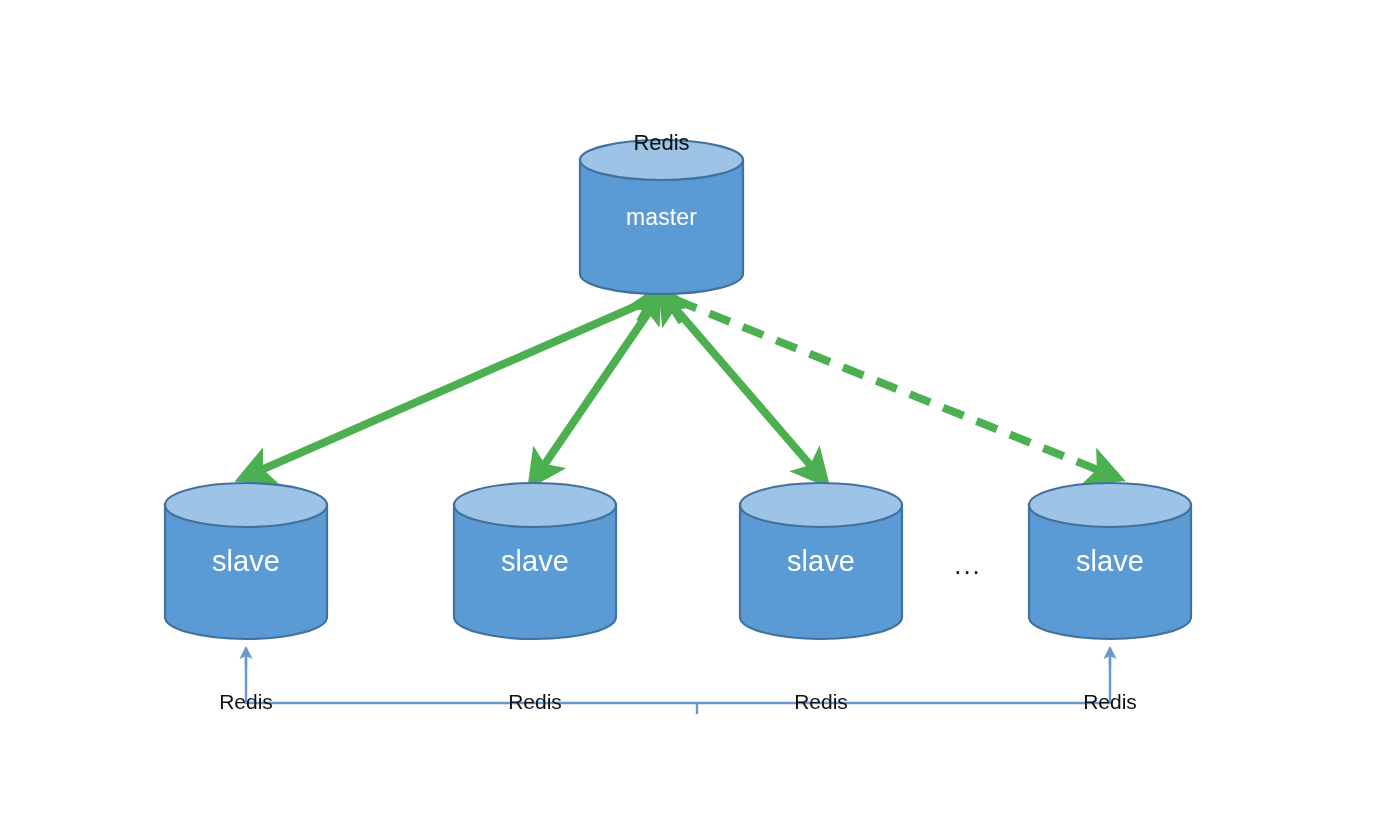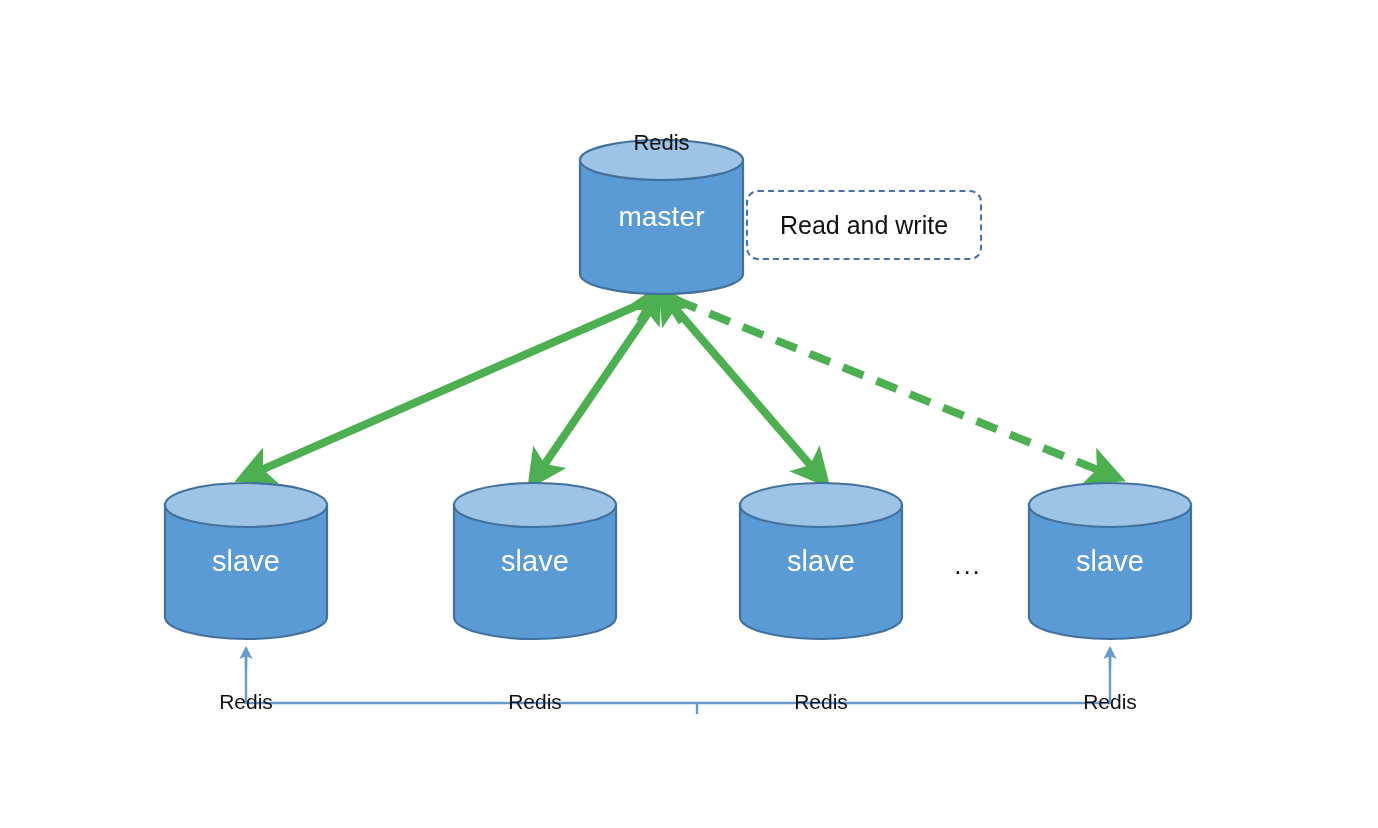--- a/index.html
+++ b/index.html
@@ -122,21 +122,21 @@
       <line x1="1110" y1="668" x2="1110" y2="648" stroke="#6699CC" stroke-width="2.4" marker-end="url(#bArrow)"></line>
       <line x1="697" y1="703" x2="697" y2="714" stroke="#6699CC" stroke-width="2.4"></line>
     </g>
   </svg>
 
   <div class="node" style="left:578px; top:138px; width:167px; height:158px;">
     <svg class="cyl" viewBox="0 0 167 158" preserveAspectRatio="none" xmlns="http://www.w3.org/2000/svg">
       <path d="M2,22 L2,136 A81.5,20 0 0 0 165,136 L165,22 Z" fill="#5B9BD5" stroke="#41719C" stroke-width="2.2"></path>
       <ellipse cx="83.5" cy="22" rx="81.5" ry="20" fill="#9DC3E6" stroke="#41719C" stroke-width="2.2"></ellipse>
     </svg>
-    <div class="node-label" style="font-size:28px;text-align:right;">master</div>
+    <div class="node-label" style="font-size:23px;text-align:right;">master</div>
   </div>
   <div class="node-caption" style="left:578px; top:96px; width:167px; font-size:22px;">Redis</div>
 
   <div class="node" style="left:163px; top:481px; width:166px; height:160px;">
     <svg class="cyl" viewBox="0 0 166 160" preserveAspectRatio="none" xmlns="http://www.w3.org/2000/svg">
       <path d="M2,24 L2,136 A81,22 0 0 0 164,136 L164,24 Z" fill="#5B9BD5" stroke="#41719C" stroke-width="2.2"></path>
       <ellipse cx="83" cy="24" rx="81" ry="22" fill="#9DC3E6" stroke="#41719C" stroke-width="2.2"></ellipse>
     </svg>
     <div class="node-label" style="font-size:29px;">slave</div>
   </div>
@@ -164,18 +164,15 @@
 
   <div class="node" style="left:1027px; top:481px; width:166px; height:160px;">
     <svg class="cyl" viewBox="0 0 166 160" preserveAspectRatio="none" xmlns="http://www.w3.org/2000/svg">
       <path d="M2,24 L2,136 A81,22 0 0 0 164,136 L164,24 Z" fill="#5B9BD5" stroke="#41719C" stroke-width="2.2"></path>
       <ellipse cx="83" cy="24" rx="81" ry="22" fill="#9DC3E6" stroke="#41719C" stroke-width="2.2"></ellipse>
     </svg>
     <div class="node-label" style="font-size:29px;">slave</div>
   </div>
   <div class="node-caption" style="left:1027px; top:656px; width:166px; font-size:21px;">Redis</div>
 
-  <div class="callout" style="left:746px; top:190px; width:236px; height:70px;">
-    <span style="font-size:25px;">Read and write</span>
-  </div>
 
 
 </div>
 
 </body></html>

